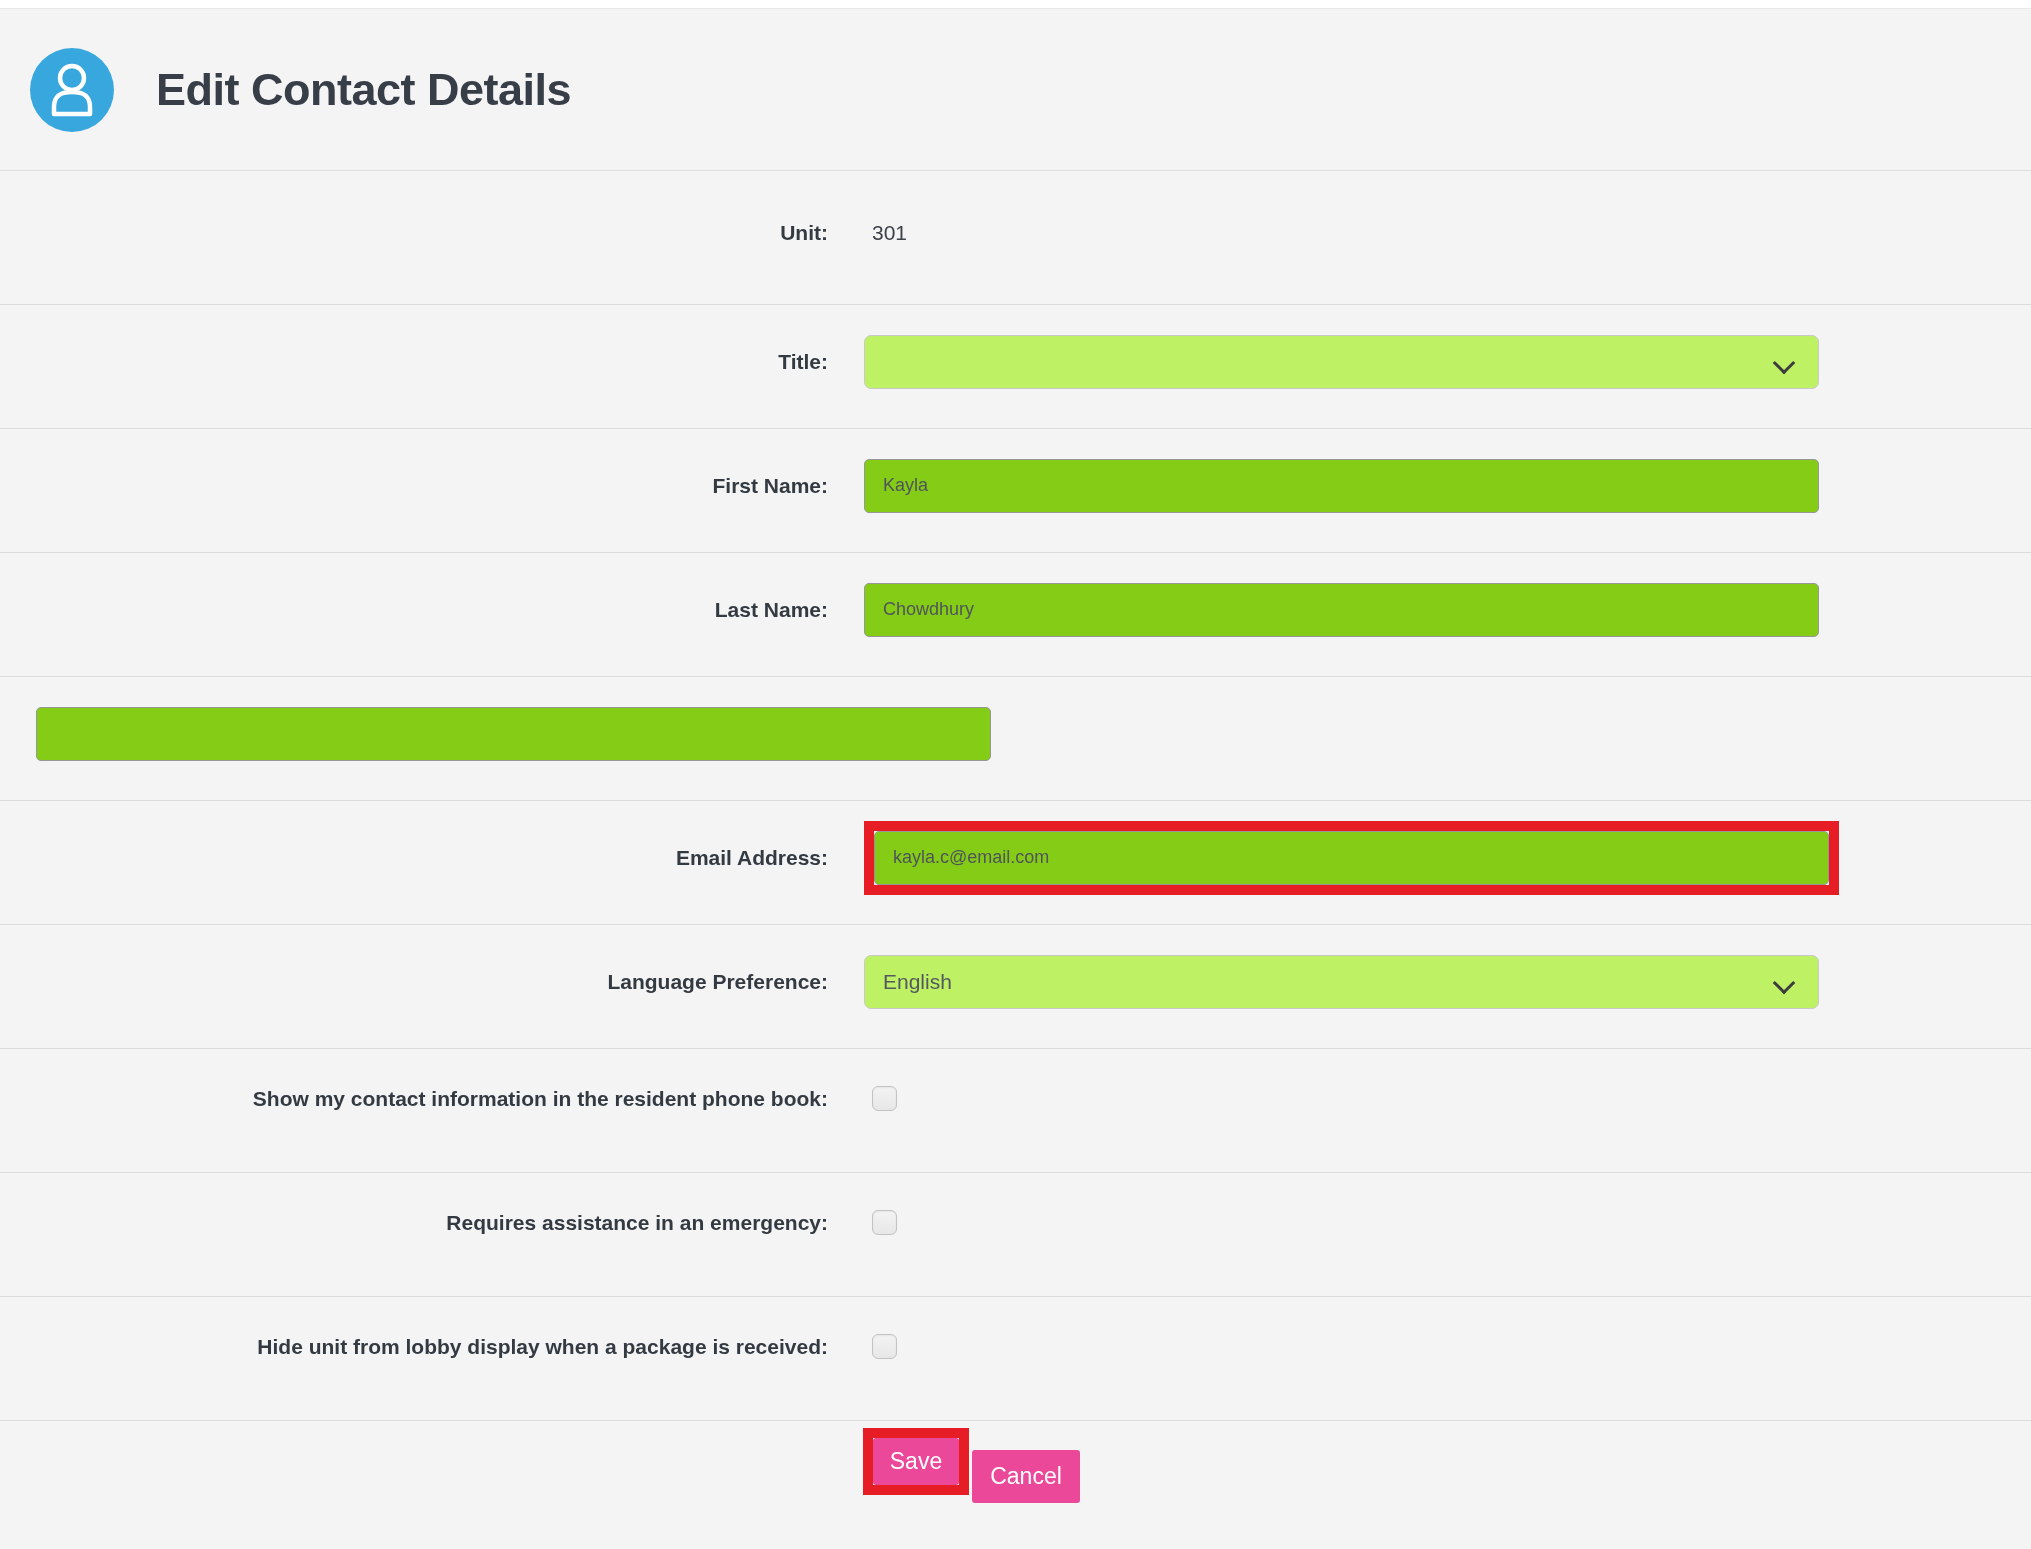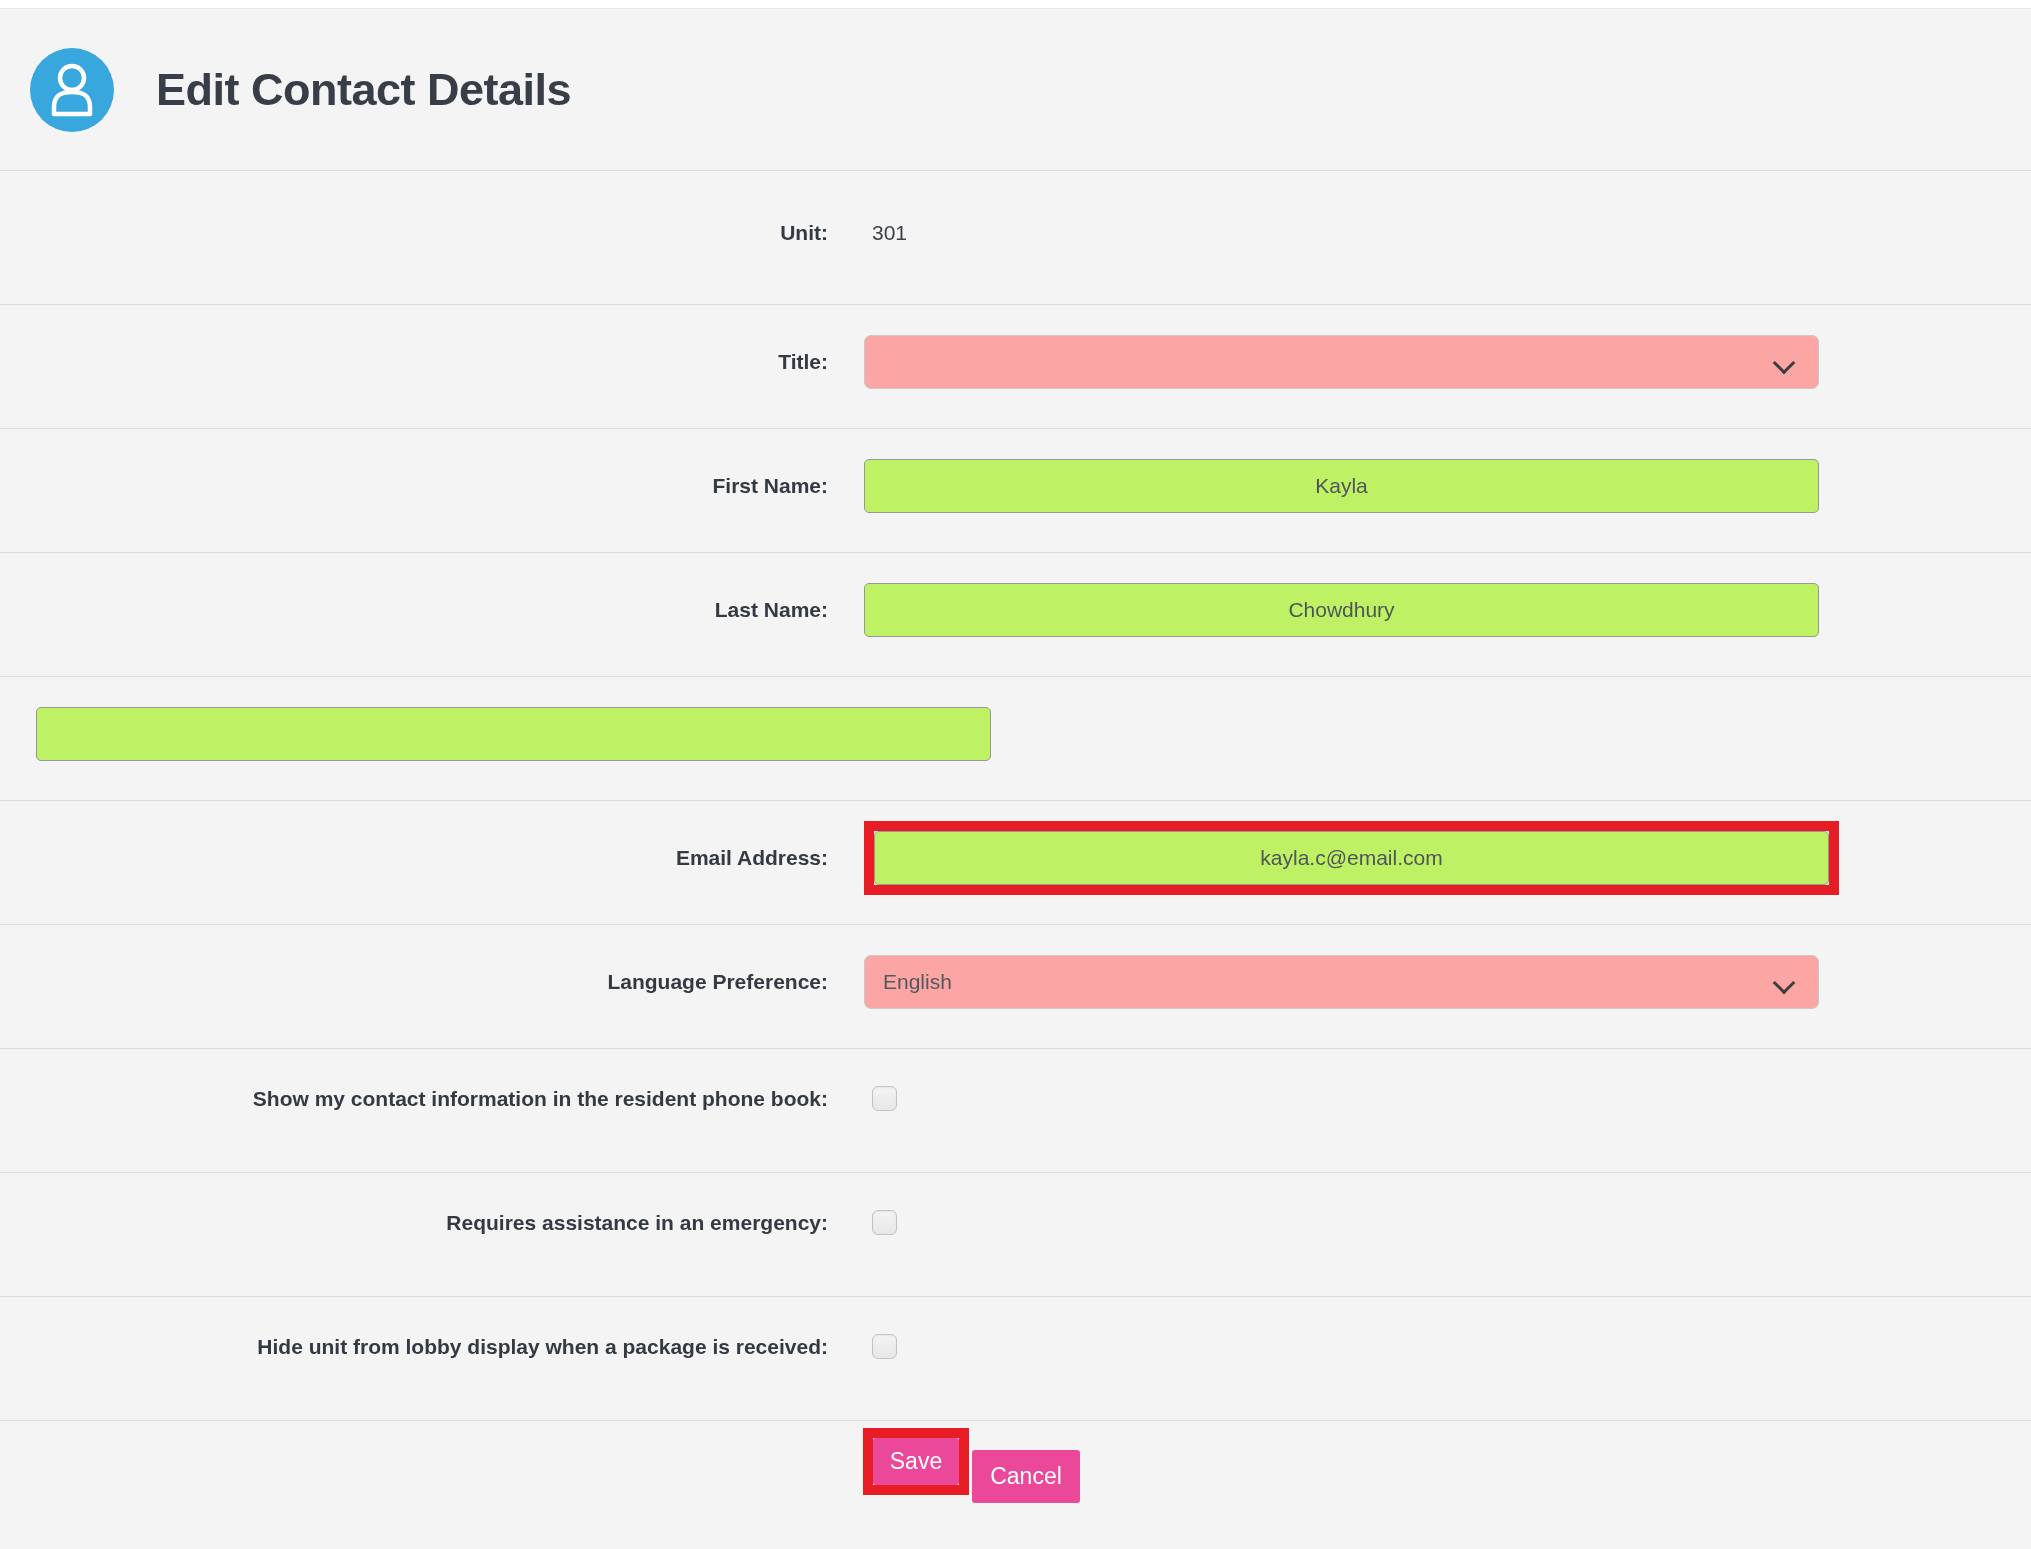--- a/index.html
+++ b/index.html
@@ -51,29 +51,29 @@
     display:flex;justify-content:flex-end;align-items:center;
   }
   .ctl{margin-left:36px;display:flex;align-items:center;}
   .static-value{
     font-size:21px;color:#3c4248;padding-left:8px;
   }
   
   .text-input{
     width:955px;height:54px;box-sizing:border-box;
     border:1px solid #979797;border-radius:5px;
-    background:#bef264;
+    background:#84cc16;
     font-family:"Liberation Sans", sans-serif;
-    font-size:21px;color:#4f555b;
-    padding:0 18px;outline:none;text-align:center;
+    font-size:18px;color:#4f555b;
+    padding:0 18px;outline:none;
   }
   .select-box{
     width:955px;height:54px;box-sizing:border-box;
     border:1px solid #c9c9c9;border-radius:7px;
-    background:#fca5a5;
+    background:#bef264;
     font-size:21px;color:#55595f;
     display:flex;align-items:center;
     padding:0 18px;position:relative;
     cursor:default;
   }
   .chevron{
     position:absolute;right:26px;top:19px;
     width:13px;height:13px;
     border-right:3px solid #3d3d3d;border-bottom:3px solid #3d3d3d;
     transform:rotate(45deg);

